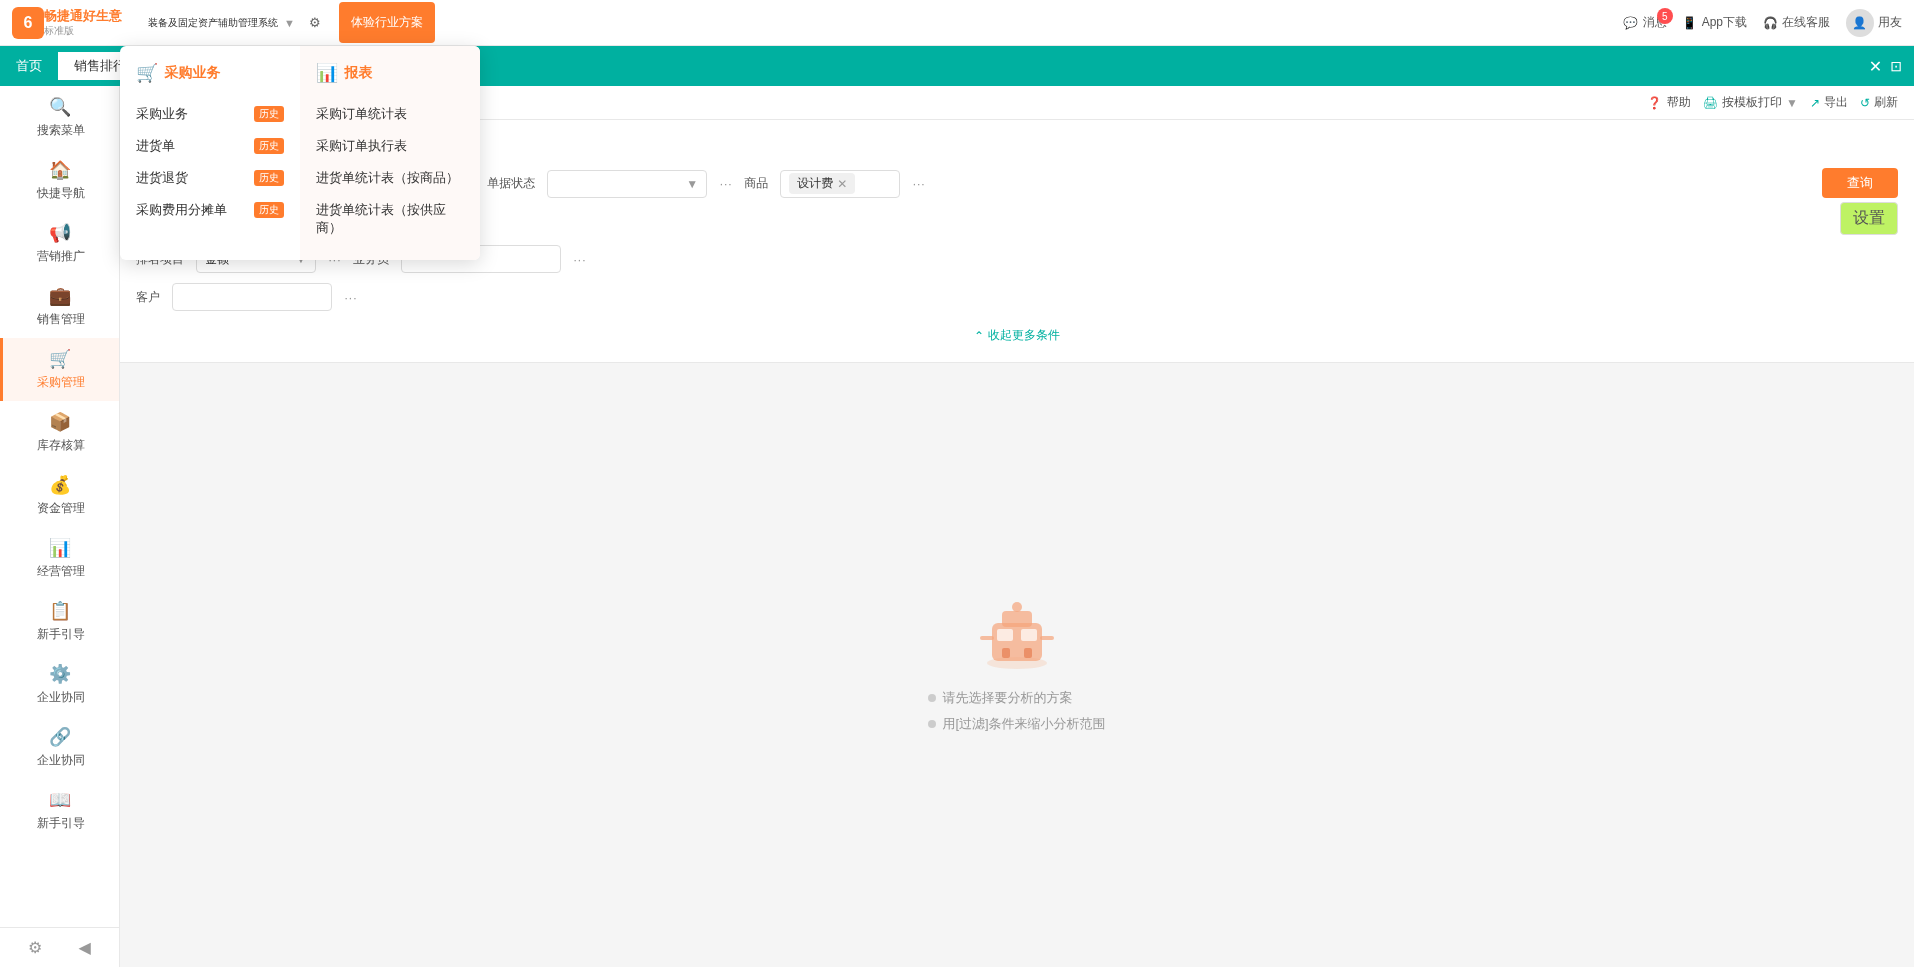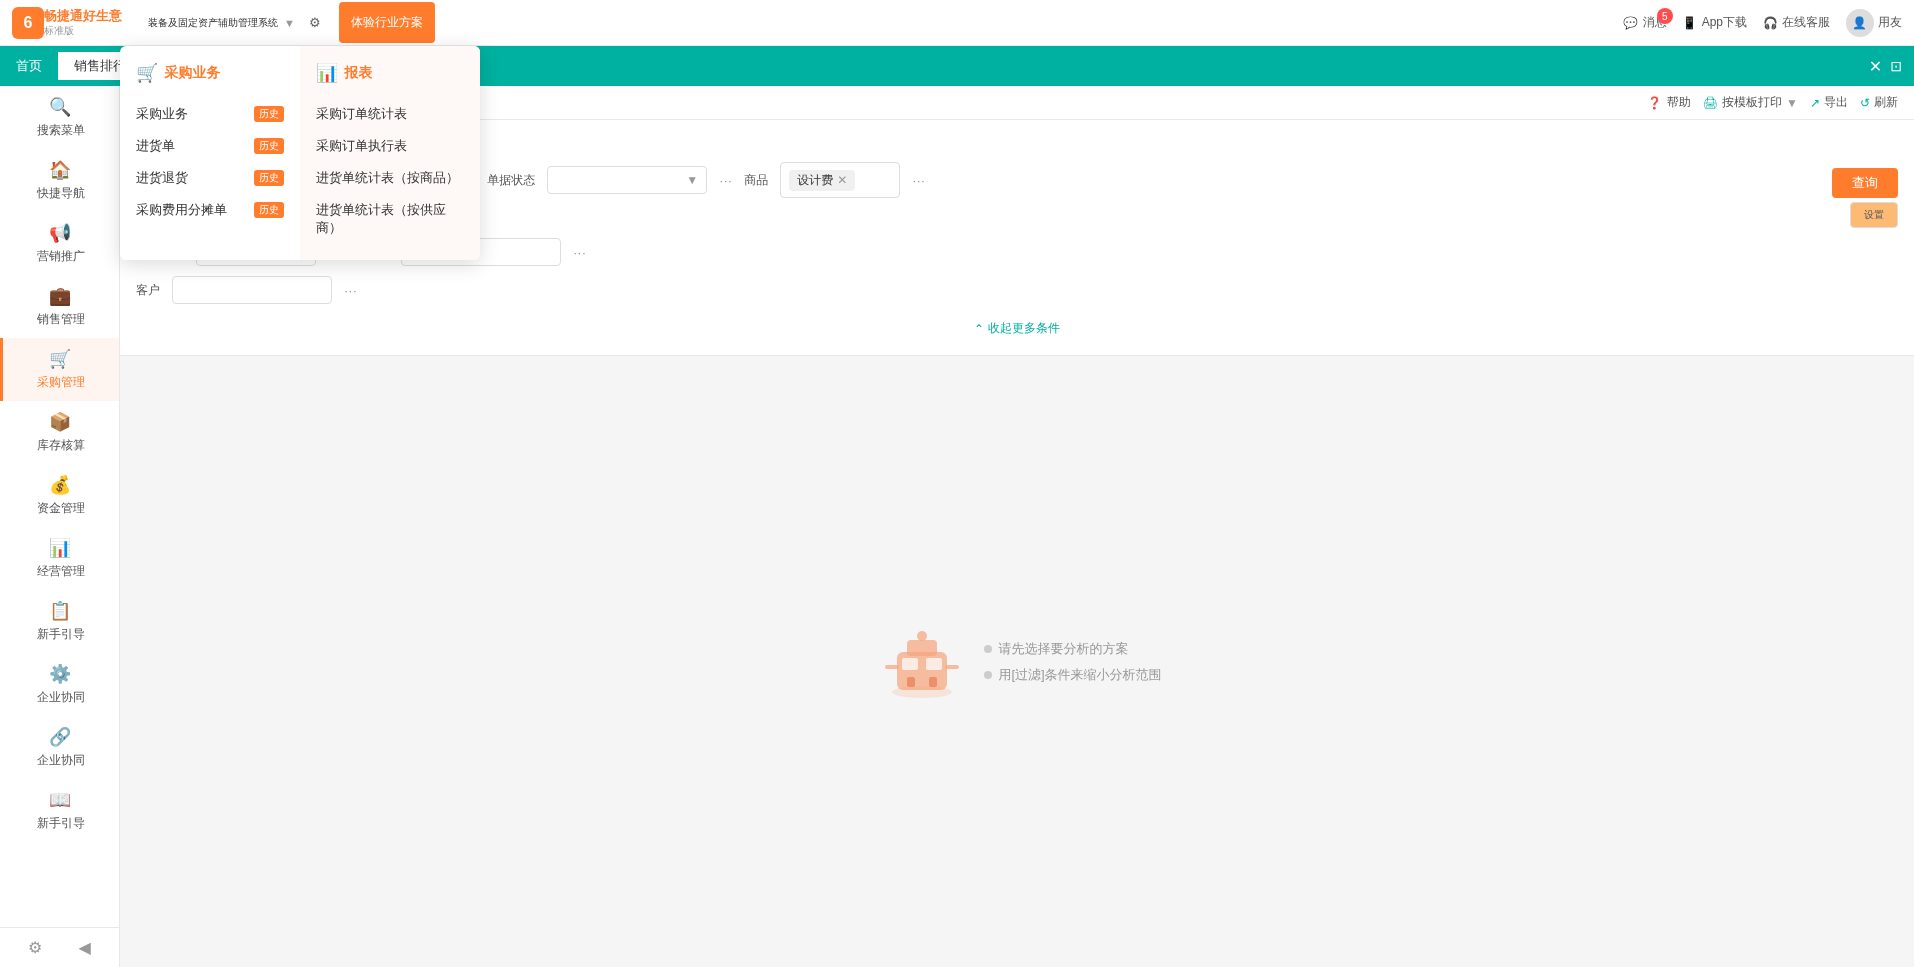--- a/index.html
+++ b/index.html
@@ -80,21 +80,21 @@
 
     
     .filter-area {
       background: #fff; padding: 12px 16px; border-bottom: 1px solid #e8e8e8;
     }
     .filter-row { display: flex; align-items: center; gap: 12px; margin-bottom: 10px; flex-wrap: wrap; }
     .filter-label { color: #555; font-size: 12px; white-space: nowrap; }
     .filter-input-group { display: flex; align-items: center; gap: 4px; }
     .filter-input {
       border: 1px solid #ddd; border-radius: 4px; padding: 4px 8px;
-      font-size: 12px; color: #333; background: #fff; height: 36px;
+      font-size: 12px; color: #333; background: #fff; height: 28px;
     }
     .filter-tag {
       display: inline-flex; align-items: center; gap: 4px;
       background: #f0f0f0; border-radius: 4px; padding: 2px 8px;
       font-size: 12px; color: #333;
     }
     .filter-tag .remove { color: #999; cursor: pointer; }
     .filter-select {
       display: flex; align-items: center; gap: 4px; cursor: pointer;
       border: 1px solid #ddd; border-radius: 4px; padding: 4px 8px;
@@ -105,28 +105,28 @@
     .collapse-btn {
       display: flex; align-items: center; gap: 4px;
       color: #00b0a0; cursor: pointer; font-size: 12px;
       justify-content: center; padding: 6px;
     }
     .query-btn {
       background: #ff7c2d; color: #fff; border: none; border-radius: 4px;
       padding: 6px 20px; cursor: pointer; font-size: 13px; margin-top: 36px;
     }
     .settings-btn {
-      background: #fdba74; color: #555; border: 1px solid #ddd; border-radius: 4px;
-      padding: 5px 12px; cursor: pointer; font-size: 10px; margin-left: 18px;
+      background: #bef264; color: #555; border: 1px solid #ddd; border-radius: 4px;
+      padding: 5px 12px; cursor: pointer; font-size: 16px; margin-left: 18px;
     }
     .query-actions { display: flex; flex-direction: column; gap: 4px; }
 
     
     .empty-state {
-      flex: 1; display: flex; flex-direction: row; align-items: center;
+      flex: 1; display: flex; flex-direction: column; align-items: center;
       justify-content: center; gap: 12px; padding: 60px;
     }
     .empty-icon { width: 100px; height: 80px; position: relative; }
     .empty-text { color: #999; font-size: 13px; line-height: 2; }
     .empty-text span { display: flex; align-items: center; gap: 6px; }
     .dot { width: 8px; height: 8px; border-radius: 50%; background: #ccc; }
 
     
     .dropdown-overlay {
       position: absolute; top: 46px; left: 120px; z-index: 200;

